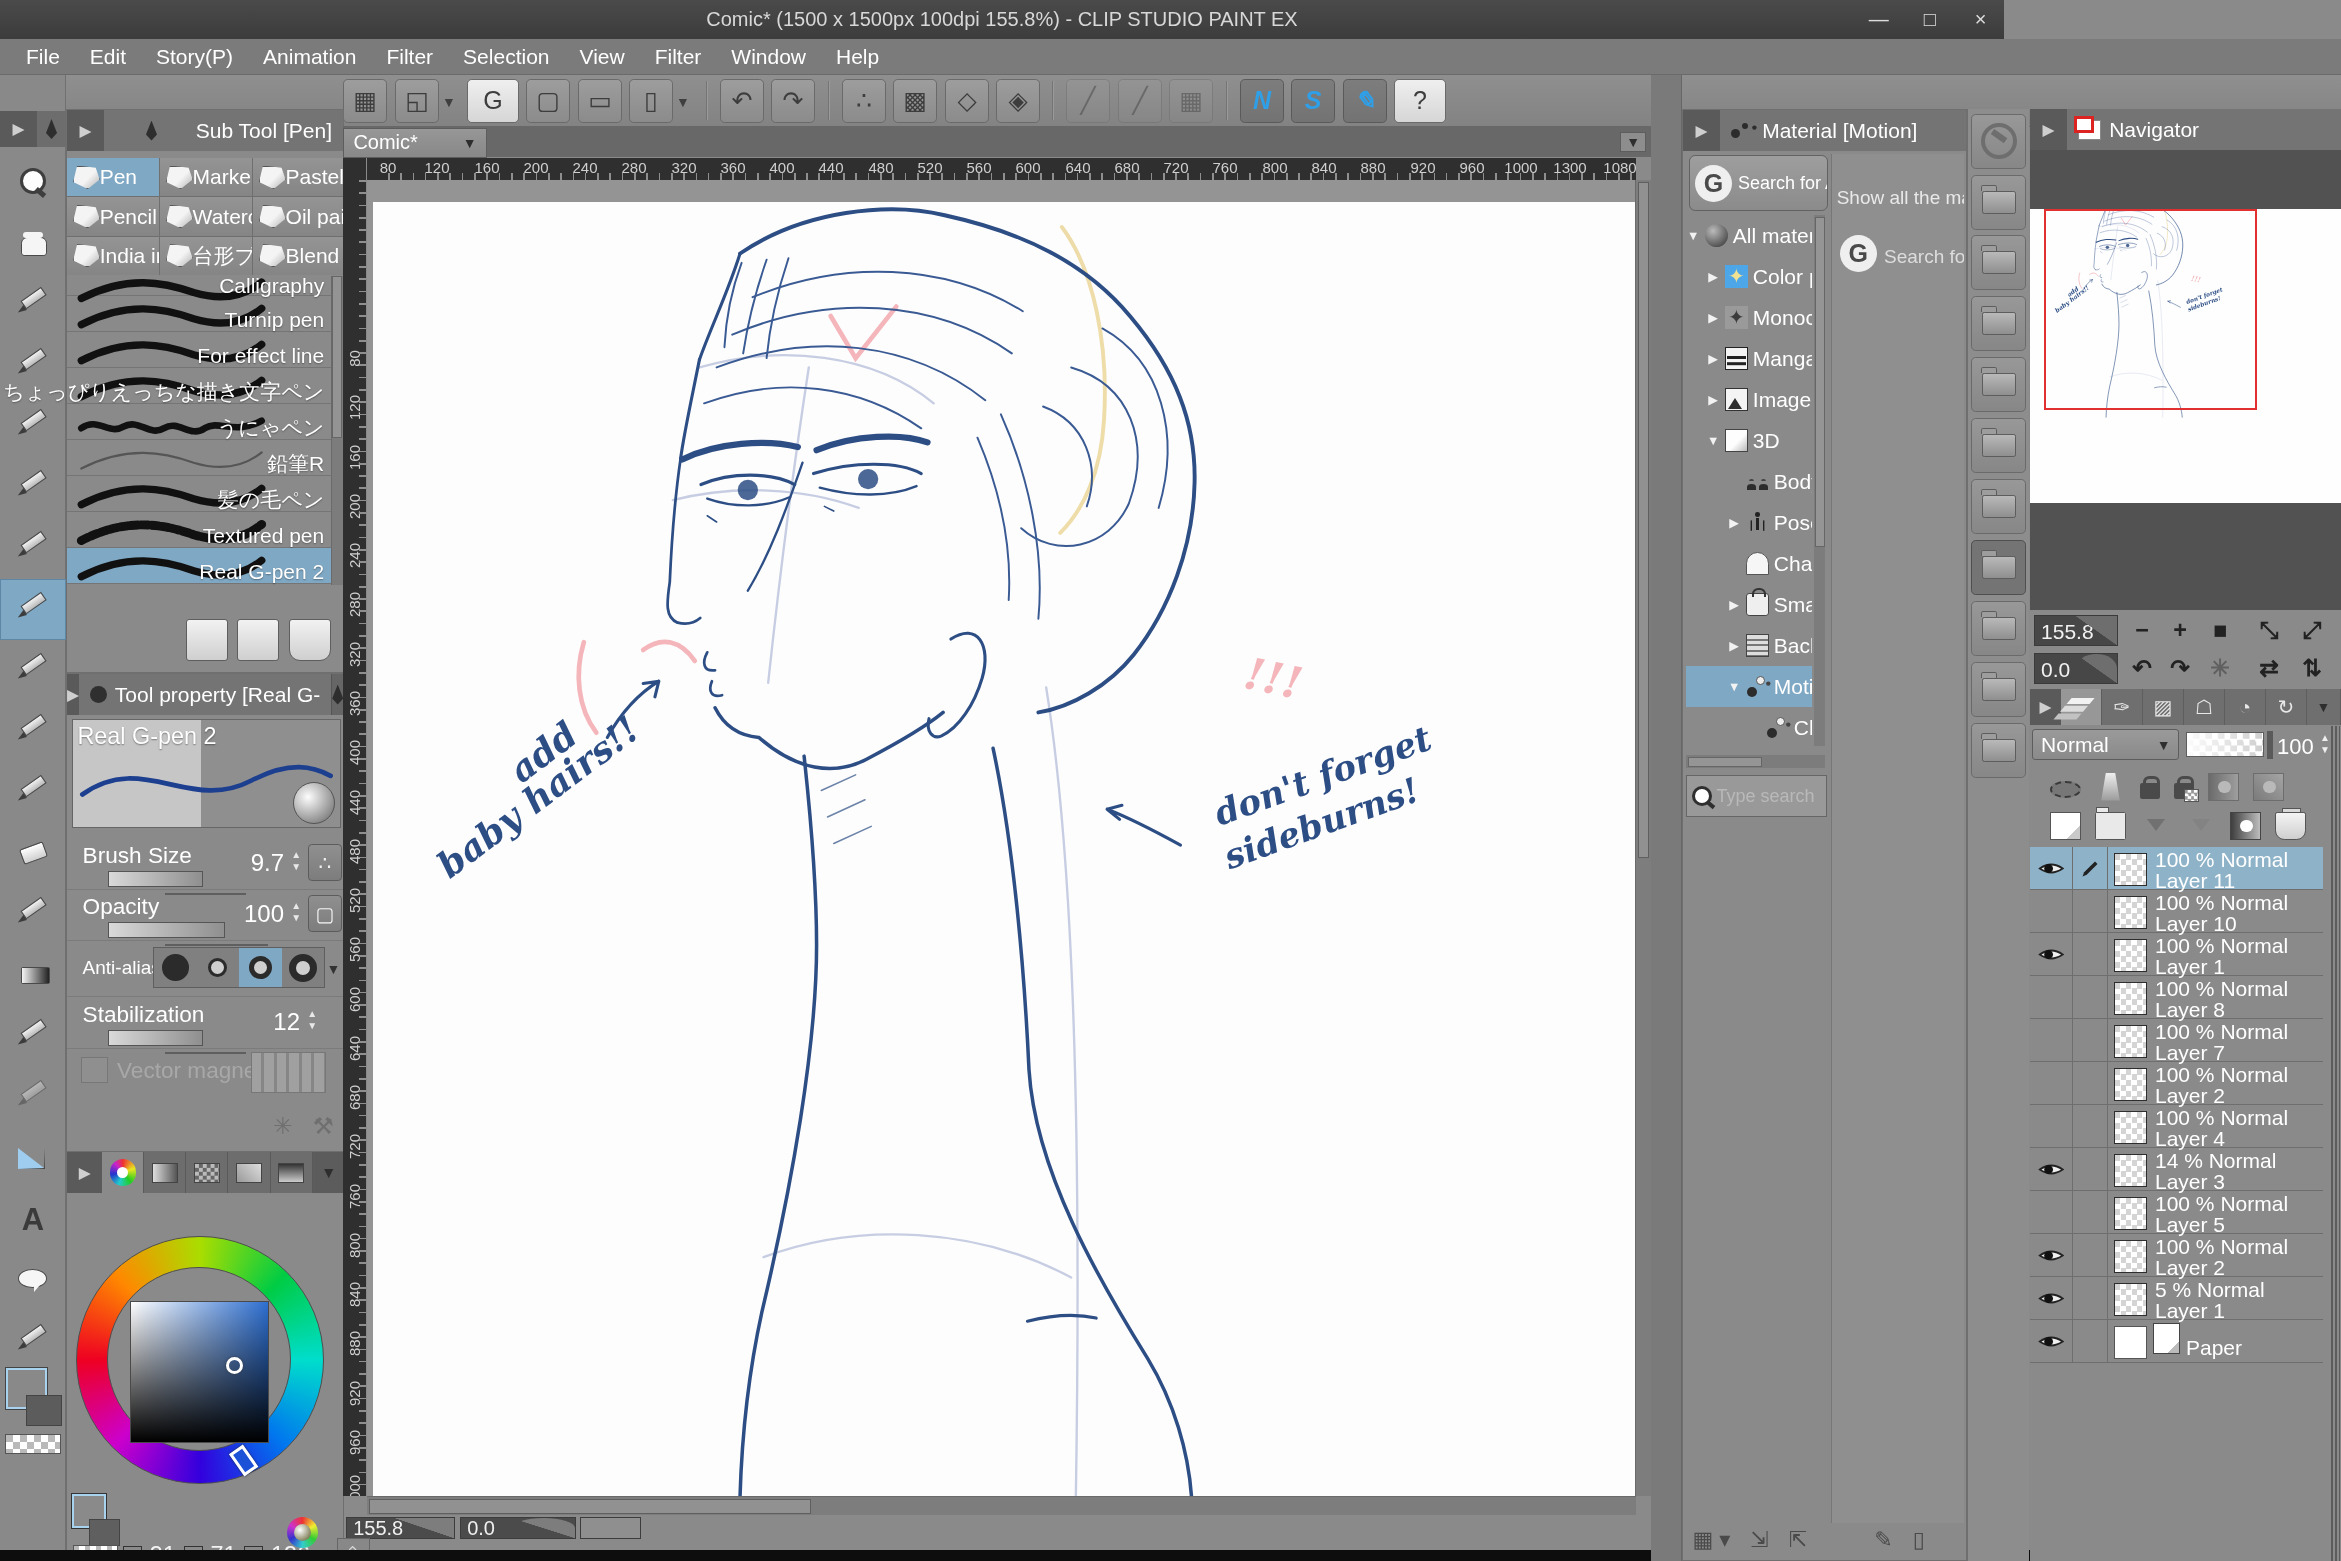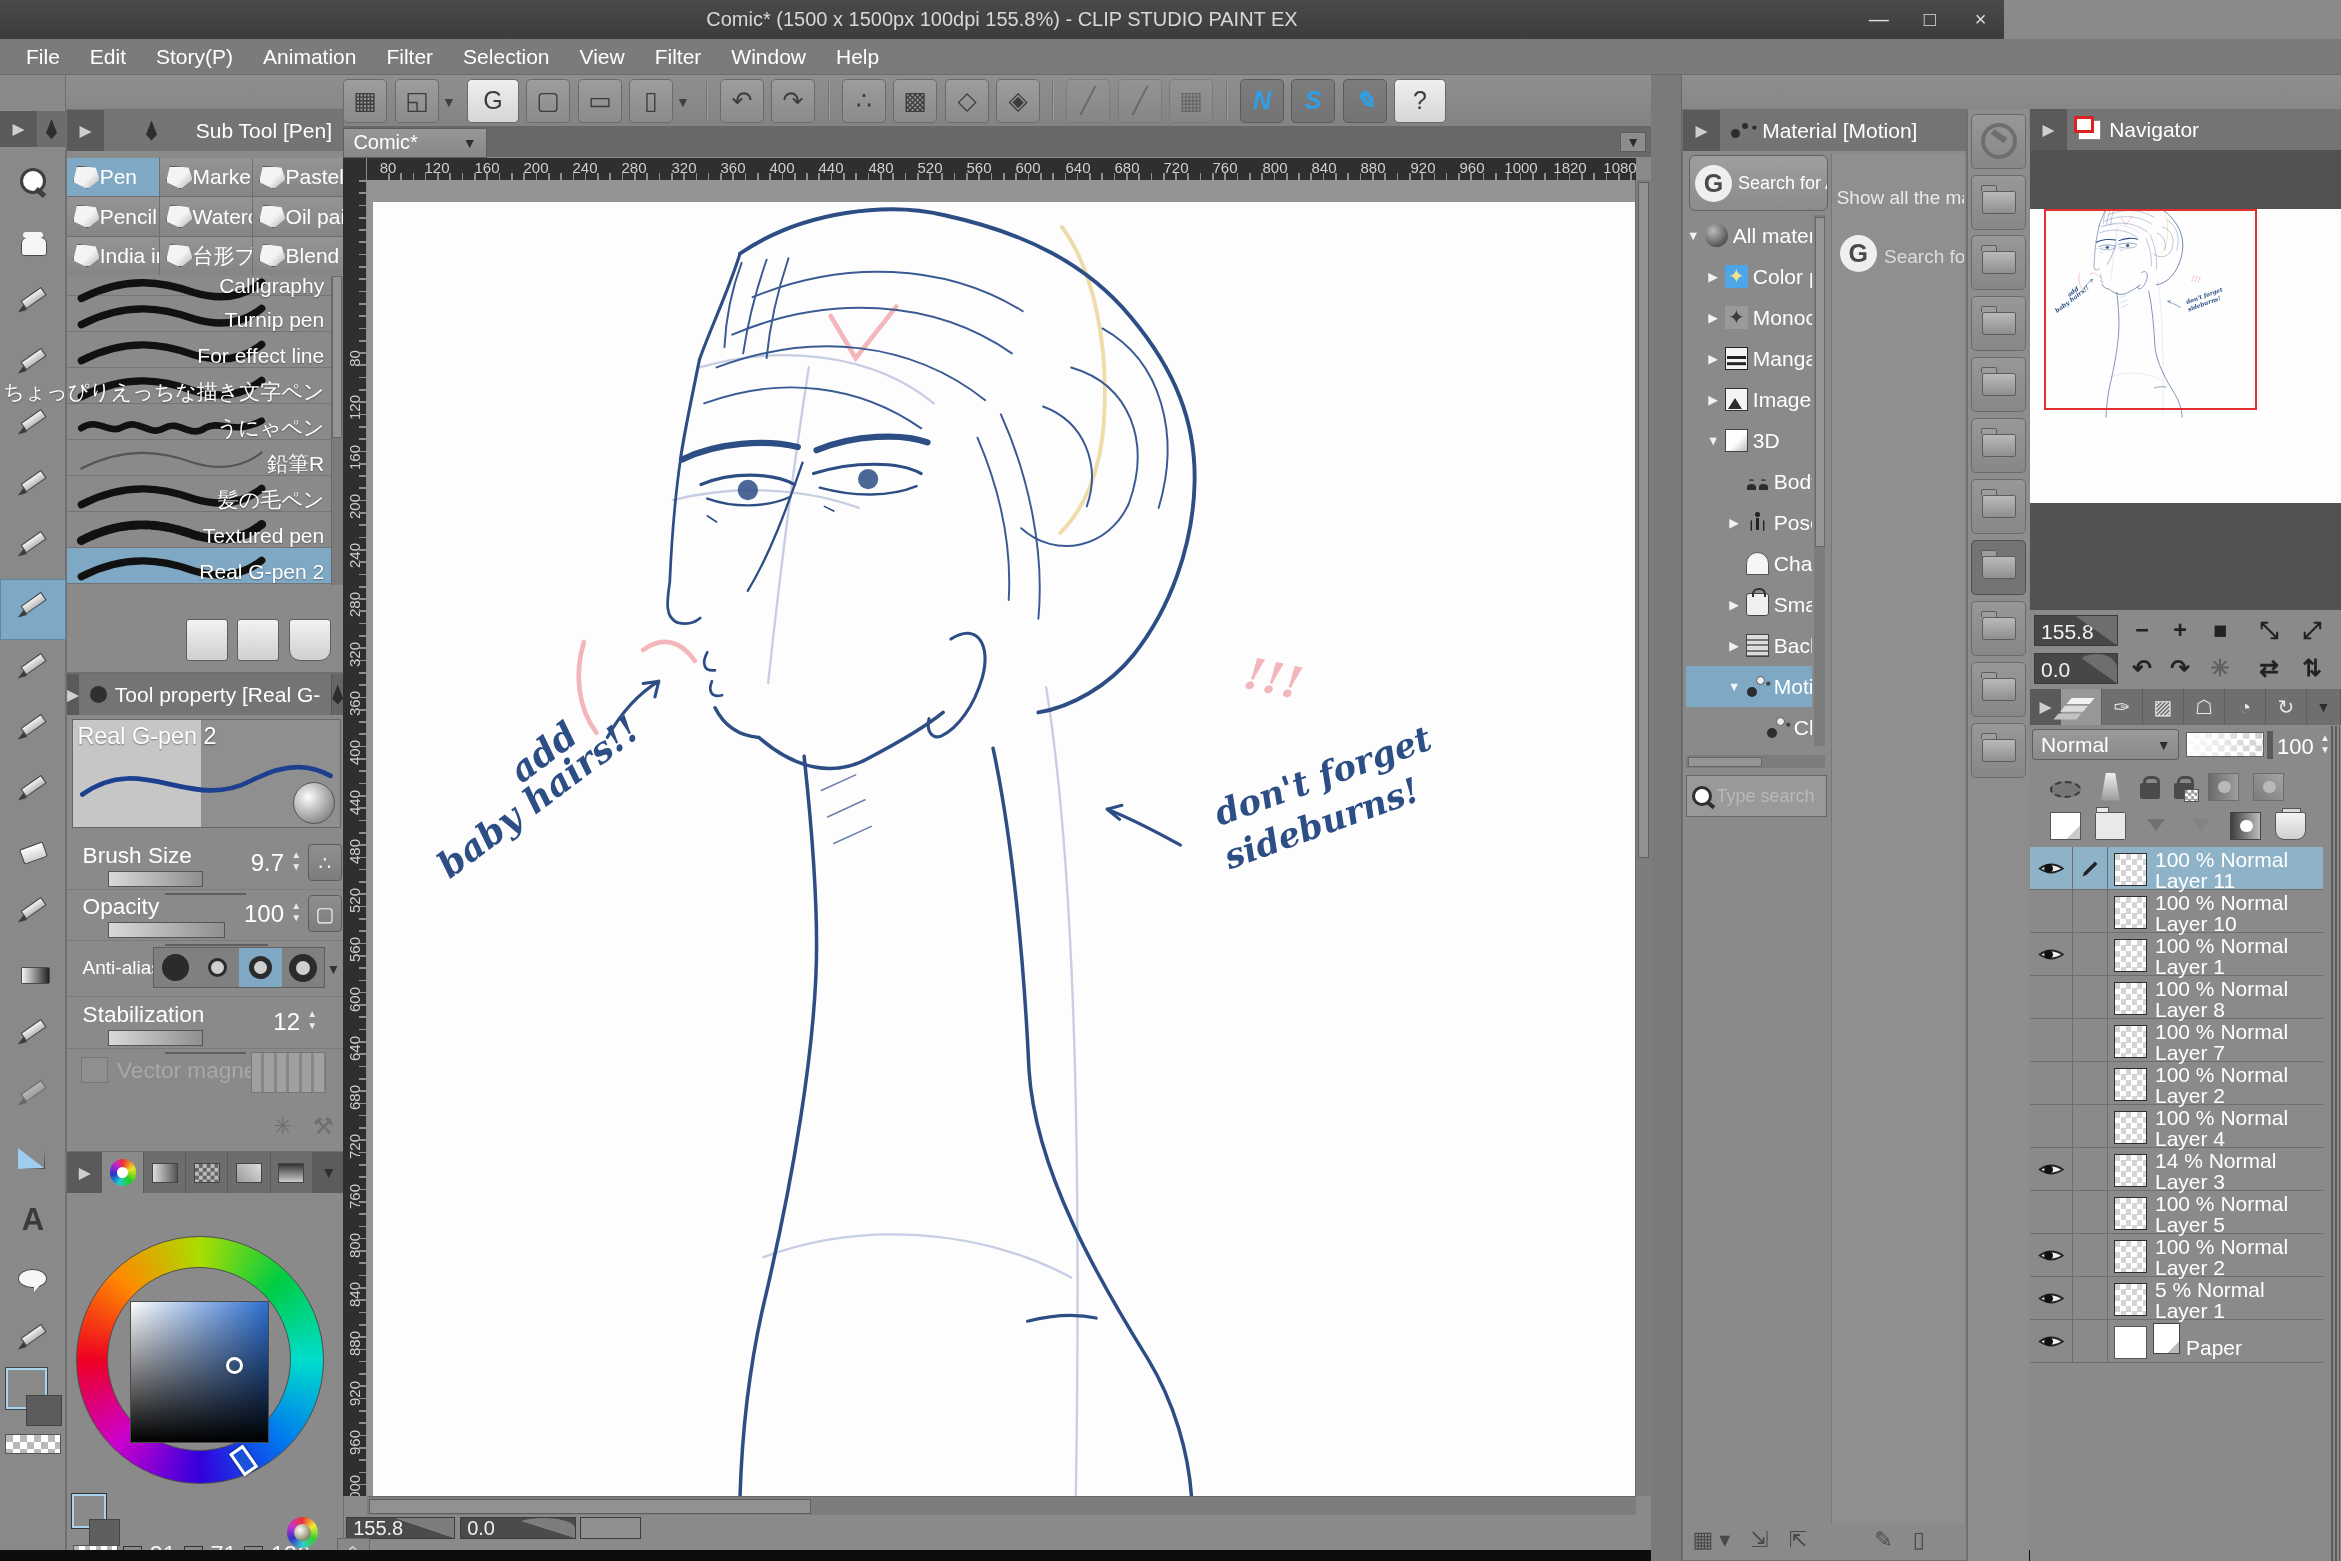--- a/index.html
+++ b/index.html
@@ -702,21 +702,21 @@
       <span style="left: 711px;">640</span>
       <span style="left: 760px;">680</span>
       <span style="left: 809px;">720</span>
       <span style="left: 858px;">760</span>
       <span style="left: 908px;">800</span>
       <span style="left: 957px;">840</span>
       <span style="left: 1006px;">880</span>
       <span style="left: 1056px;">920</span>
       <span style="left: 1105px;">960</span>
       <span style="left: 1154px;">1000</span>
-      <span style="left: 1203px;">1820</span>
+      <span style="left: 1203px;">1300</span>
       <span style="left: 1253px;">1080</span>
     </div>
   <div class="ruler-v" id="rulerV">
       <span style="top: 170px;">80</span>
       <span style="top: 219px;">120</span>
       <span style="top: 269px;">160</span>
       <span style="top: 318px;">200</span>
       <span style="top: 367px;">240</span>
       <span style="top: 416px;">280</span>
       <span style="top: 466px;">320</span>

